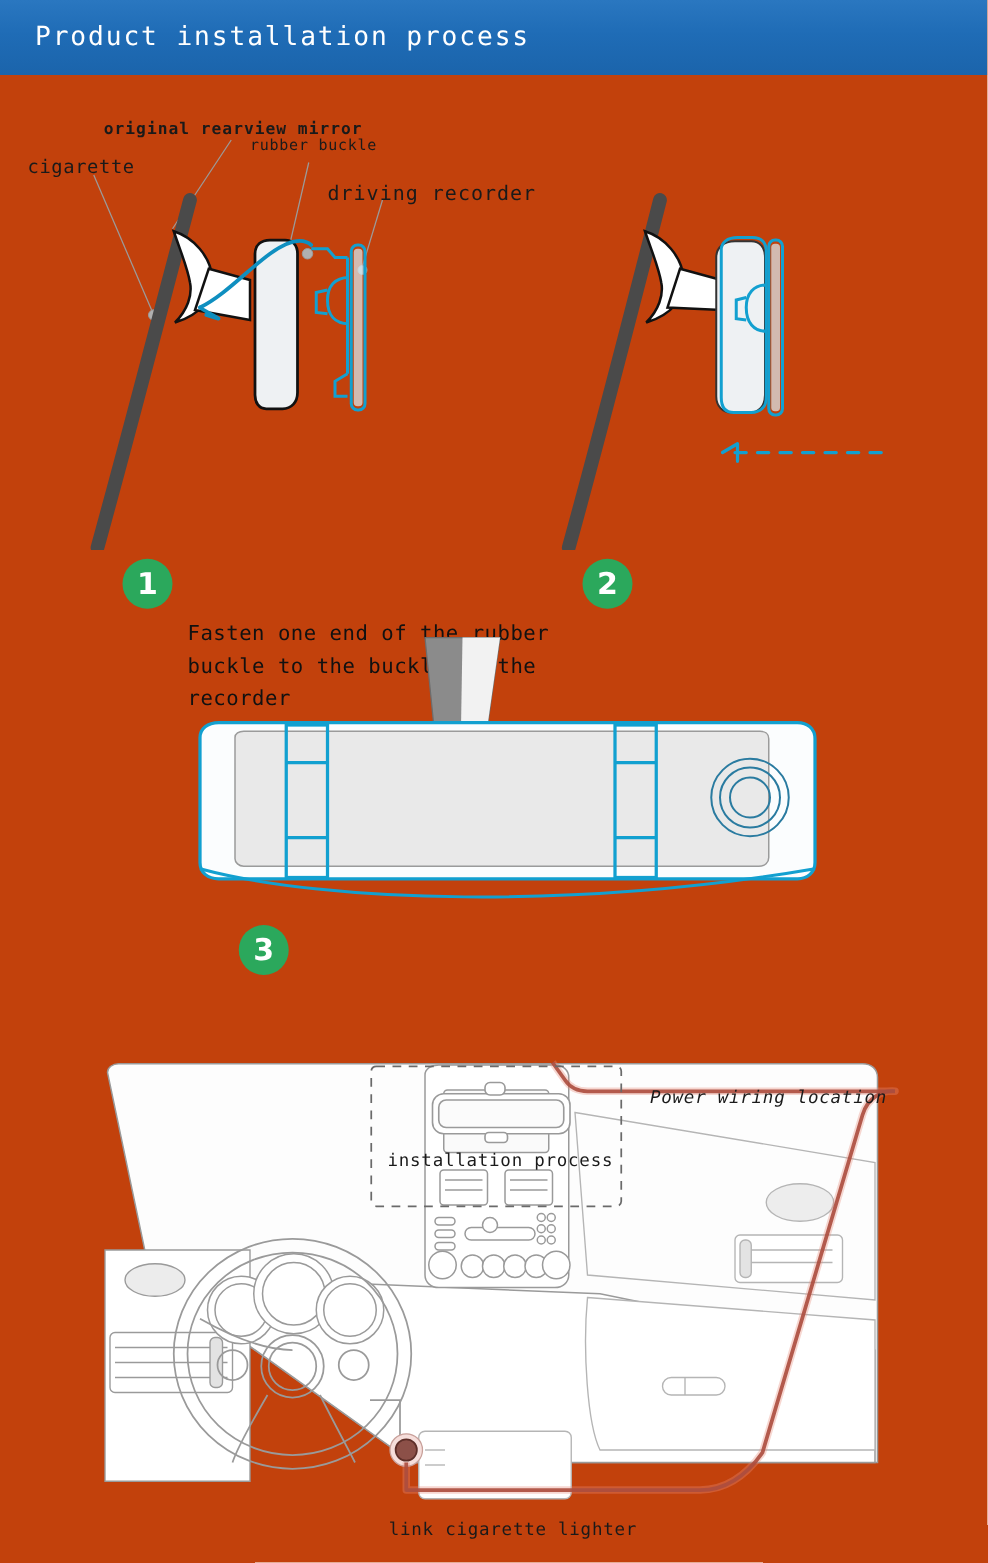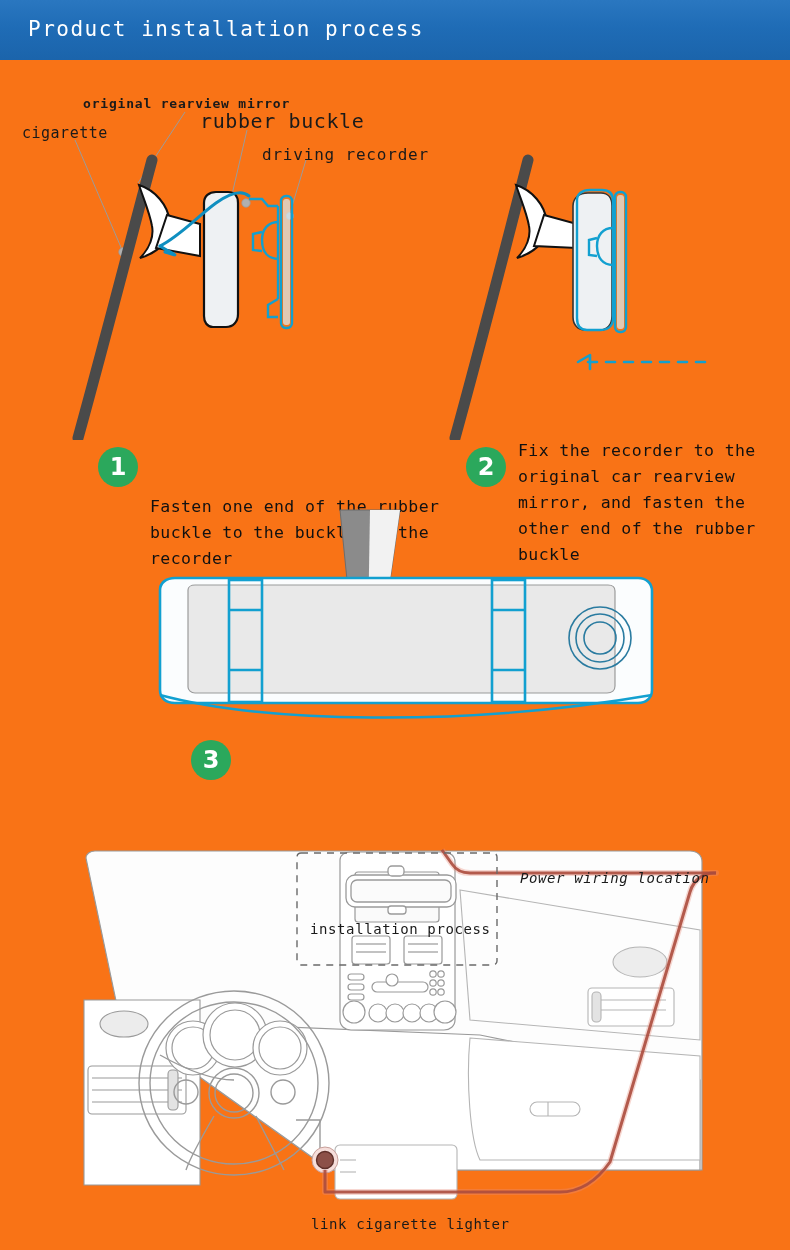--- a/index.html
+++ b/index.html
@@ -8,21 +8,21 @@
     padding: 0;
     background: #ffffff;
   }
   body {
     font-family: "DejaVu Sans Mono", "Liberation Mono", monospace;
   }
   #page {
     position: relative;
     width: 790px;
     height: 1250px;
-    background: #f97316;
+    background: #c2410c;
     overflow: hidden;
   }
 
   
   #header-bar {
     position: absolute;
     left: 0; top: 0;
     width: 790px;
     height: 60px;
     background: linear-gradient(180deg, #2a77c0 0%, #1f6cb6 45%, #1b64ab 100%);
@@ -42,21 +42,21 @@
   .lbl {
     position: absolute;
     color: #1a1a1a;
     white-space: nowrap;
     font-family: "DejaVu Sans Mono", "Liberation Mono", monospace;
   }
 
   
   #lbl-windshield   { left: 22px;  top: 124px; font-size: 15px; letter-spacing: .5px; }
   #lbl-orig-mirror  { left: 83px;  top: 96px;  font-size: 13px; letter-spacing: .8px; font-weight: bold; }
-  #lbl-rubber       { left: 200px; top: 109px; font-size: 20px; letter-spacing: .6px; }
+  #lbl-rubber       { left: 200px; top: 109px; font-size: 12px; letter-spacing: .6px; }
   #lbl-recorder-top { left: 262px; top: 145px; font-size: 16px; letter-spacing: .8px; }
 
   
   .step-badge {
     position: absolute;
     width: 40px;
     height: 40px;
     border-radius: 50%;
     background: #2ba85c;
     color: #ffffff;
@@ -163,21 +163,20 @@
 
   <div class="lbl" id="lbl-windshield">cigarette</div>
   <div class="lbl" id="lbl-orig-mirror">original rearview mirror</div>
   <div class="lbl" id="lbl-rubber">rubber buckle</div>
   <div class="lbl" id="lbl-recorder-top">driving recorder</div>
 
   <div class="step-badge" id="badge-1">1</div>
   <div class="step-text" id="text-1">Fasten one end of the rubber buckle to the buckle of the recorder</div>
 
   <div class="step-badge" id="badge-2">2</div>
-  <div class="step-text" id="text-2">Fix the recorder to the original car rearview mirror, and fasten the other end of the rubber buckle</div>
 
   <svg class="svg-layer" style="top:490px;" width="790" height="250" viewBox="0 0 790 250">
 
     <path d="M 340 20 L 400 20 L 383 140 L 352 140 Z" fill="#8b8b8b" stroke="#6d6d6d" stroke-width="1"></path>
     <path d="M 370 20 L 400 20 L 383 140 L 368 140 Z" fill="#f2f2f2" stroke="none"></path>
     <ellipse cx="366" cy="146" rx="27" ry="18" fill="#e9e9e9" stroke="#8a8a8a" stroke-width="1"></ellipse>
     <ellipse cx="366" cy="150" rx="16" ry="11" fill="#ffffff" stroke="#8a8a8a" stroke-width="1"></ellipse>
 
     <path d="M 160 100 C 160 93 166 88 175 88 L 638 88 C 646 88 652 93 652 101
              L 652 200 C 652 208 646 213 638 213 L 175 213 C 166 213 160 208 160 200 Z" stroke="#12a0d0" stroke-width="2.6" fill="#fbfdfe"></path>

